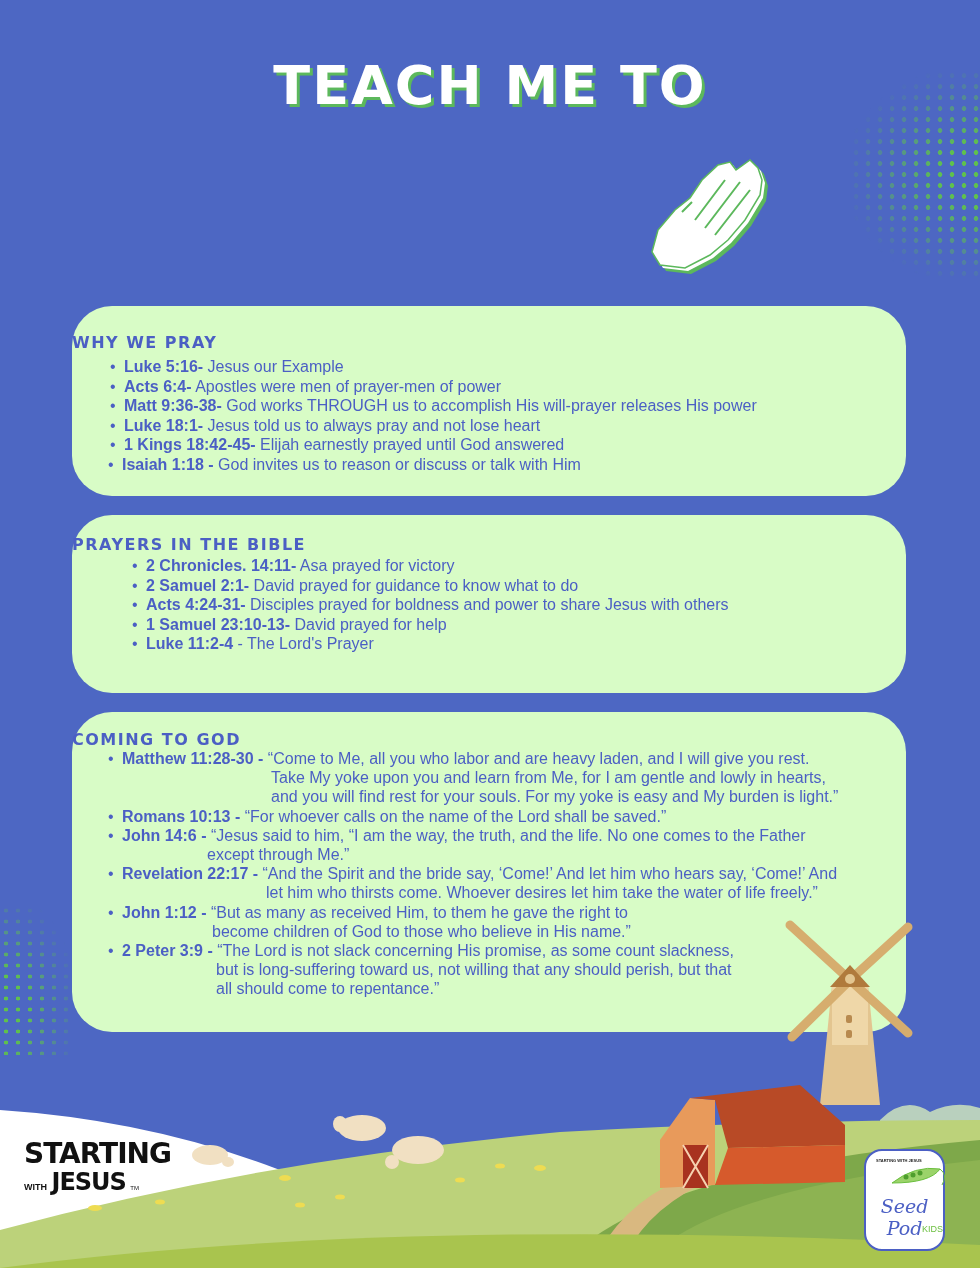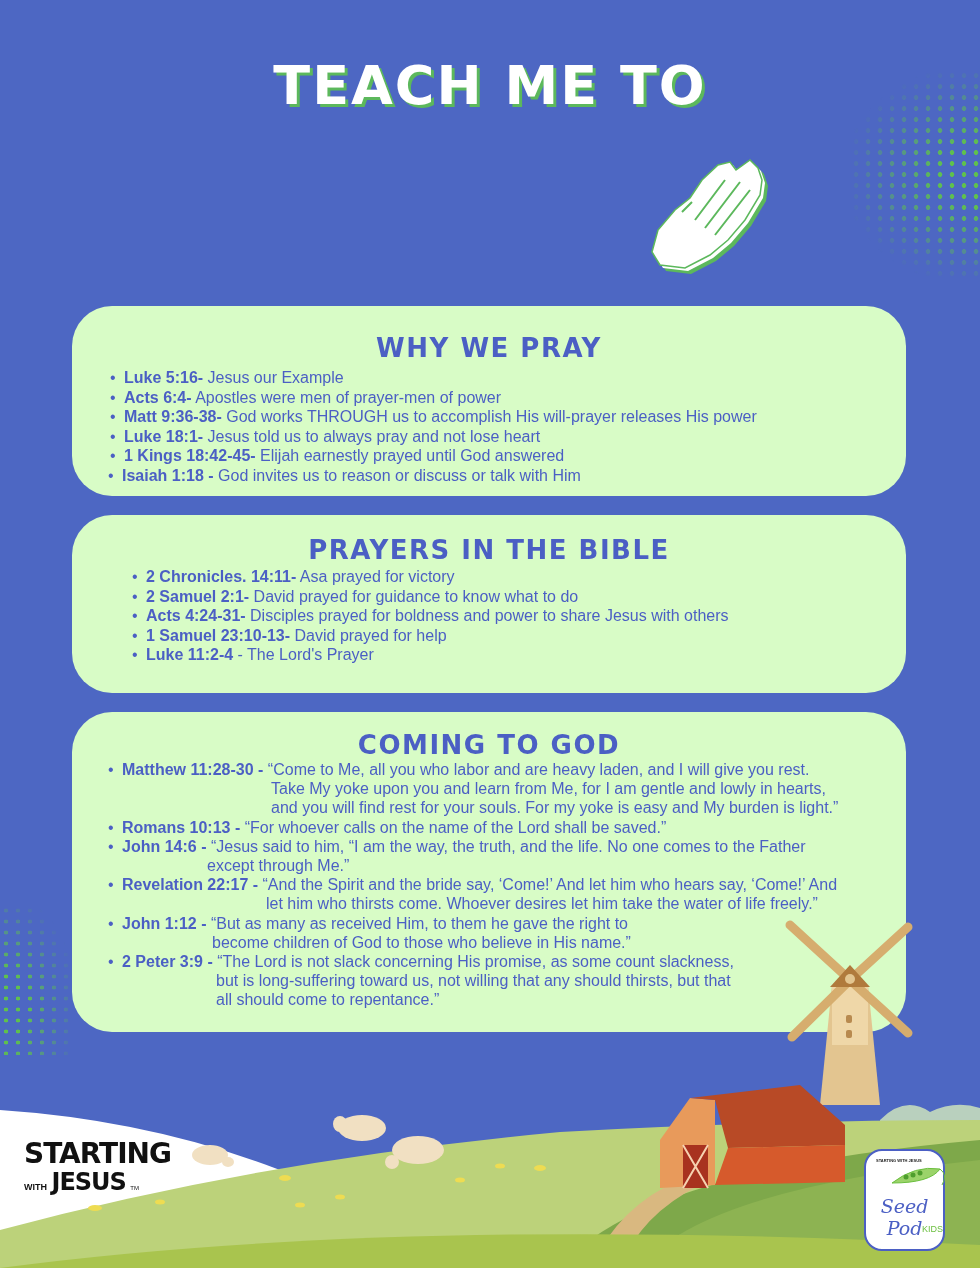--- a/index.html
+++ b/index.html
@@ -42,23 +42,22 @@
     text-shadow: 6px 6px 0 #5cb85c;
   }
   .hands { position: absolute; left: 640px; top: 140px; width: 150px; height: 135px; }
 
   
   .card {
     position: absolute; left: 72px; width: 834px;
     background: #d8fcc6; border-radius: 40px;
   }
   .card h2 {
-    text-align: center;
     font-family: "DejaVu Sans", sans-serif; font-weight: bold;
-    font-size: 26px; letter-spacing: 1.5px; color: #4b5fc4;
+    font-size: 16px; letter-spacing: 1.5px; color: #4b5fc4;
   }
   .card ul { list-style: none; }
   .card li {
     font-size: 16px; line-height: 19.5px; color: #4b5fc4; position: relative;
     padding-left: 14px;
   }
   .card li::before {
     content: "\2022"; position: absolute; left: 0; top: 0; color: #4b5fc4;
   }
   .card li b { font-weight: bold; }
@@ -160,21 +159,21 @@
         <span class="cont" style="padding-left:144px">let him who thirsts come. Whoever desires let him take the water of life freely.”</span>
       </li>
       <li>
         <b>John 1:12 -</b>
         <span>“But as many as received Him, to them he gave the right to</span>
         <span class="cont" style="padding-left:90px">become children of God to those who believe in His name.”</span>
       </li>
       <li>
         <b>2 Peter 3:9 -</b>
         <span>“The Lord is not slack concerning His promise, as some count slackness,</span>
-        <span class="cont" style="padding-left:94px">but is long-suffering toward us, not willing that any should thirsts, but that</span>
+        <span class="cont" style="padding-left:94px">but is long-suffering toward us, not willing that any should perish, but that</span>
         <span class="cont" style="padding-left:94px">all should come to repentance.”</span>
       </li>
     </ul>
   </section>
 
   <svg style="position:absolute;left:780px;top:915px;width:140px;height:200px" viewBox="0 0 140 200">
     <polygon points="52,70 88,70 100,190 40,190" fill="#e3c590"></polygon>
     <rect x="52" y="70" width="36" height="60" fill="#efd7a8"></rect>
     <rect x="66" y="100" width="6" height="8" rx="2" fill="#b88a4f"></rect>
     <rect x="66" y="115" width="6" height="8" rx="2" fill="#b88a4f"></rect>

